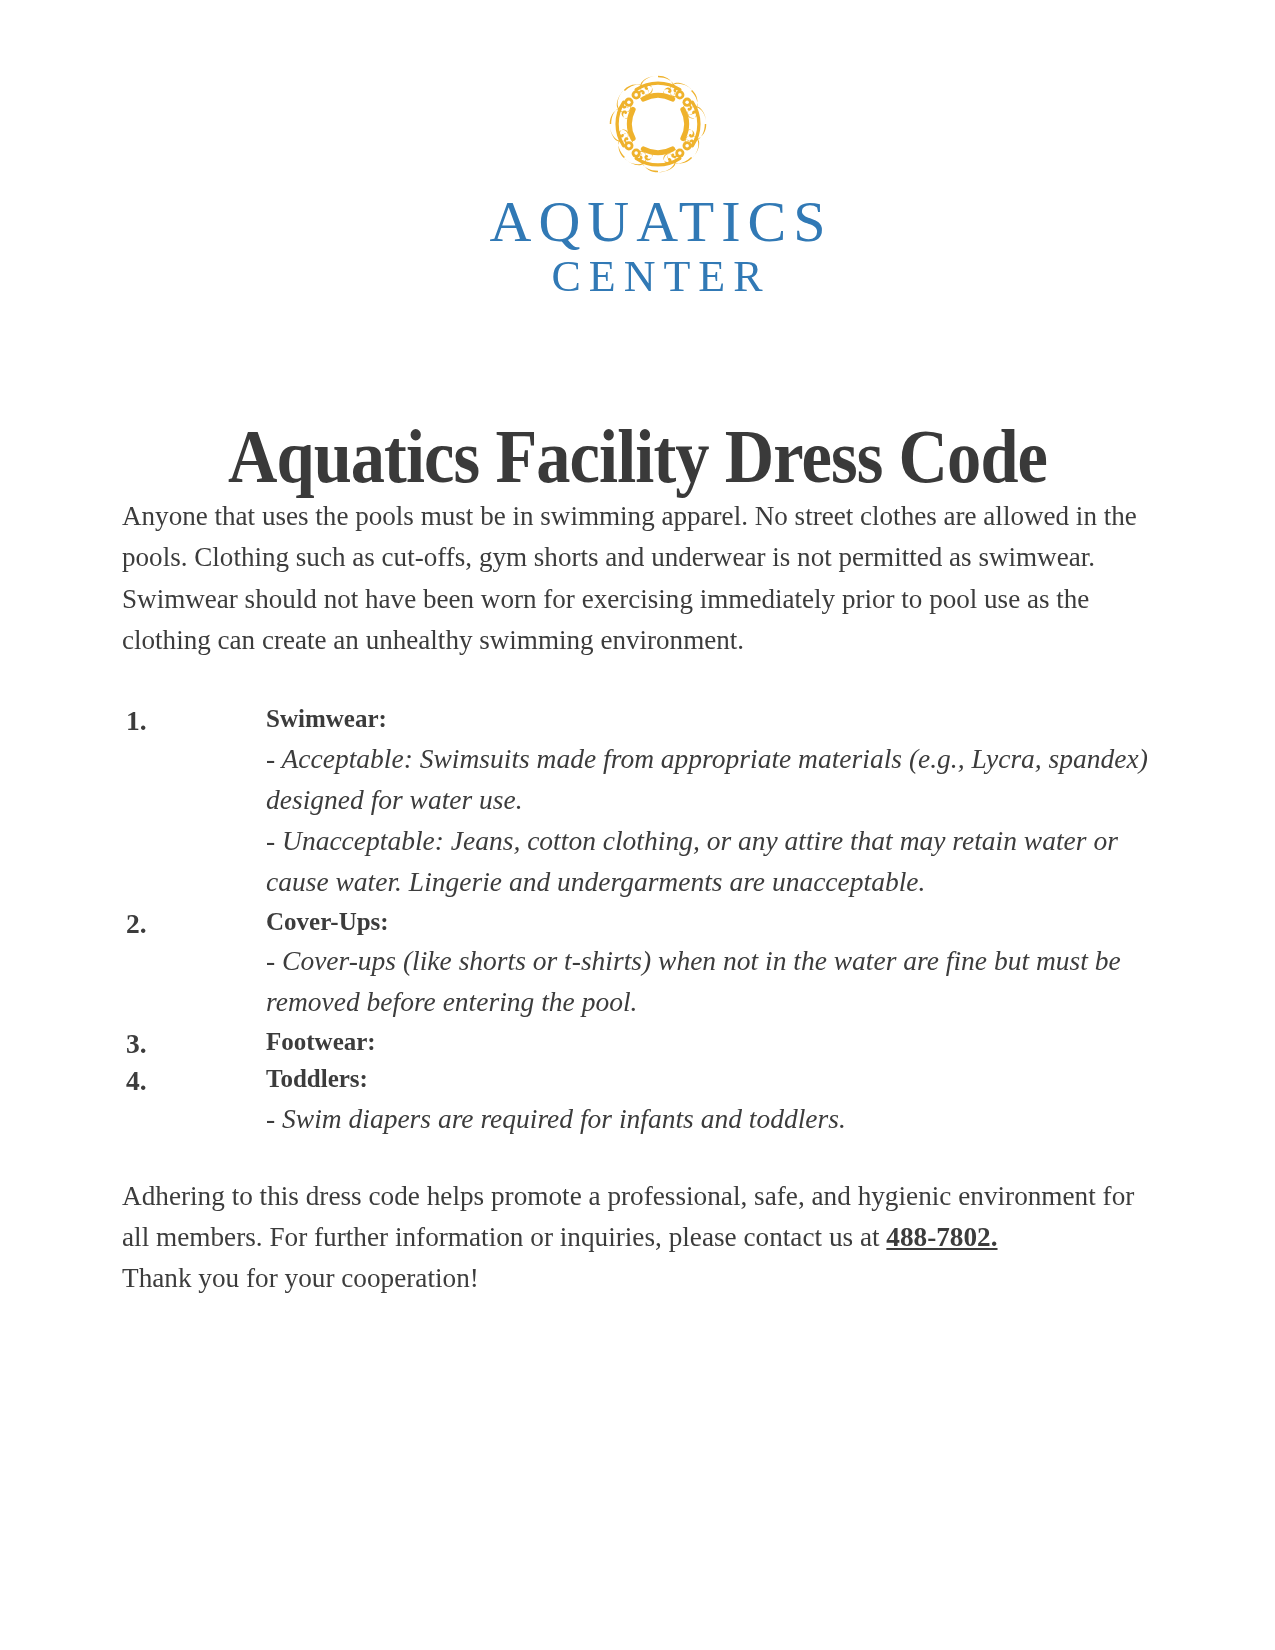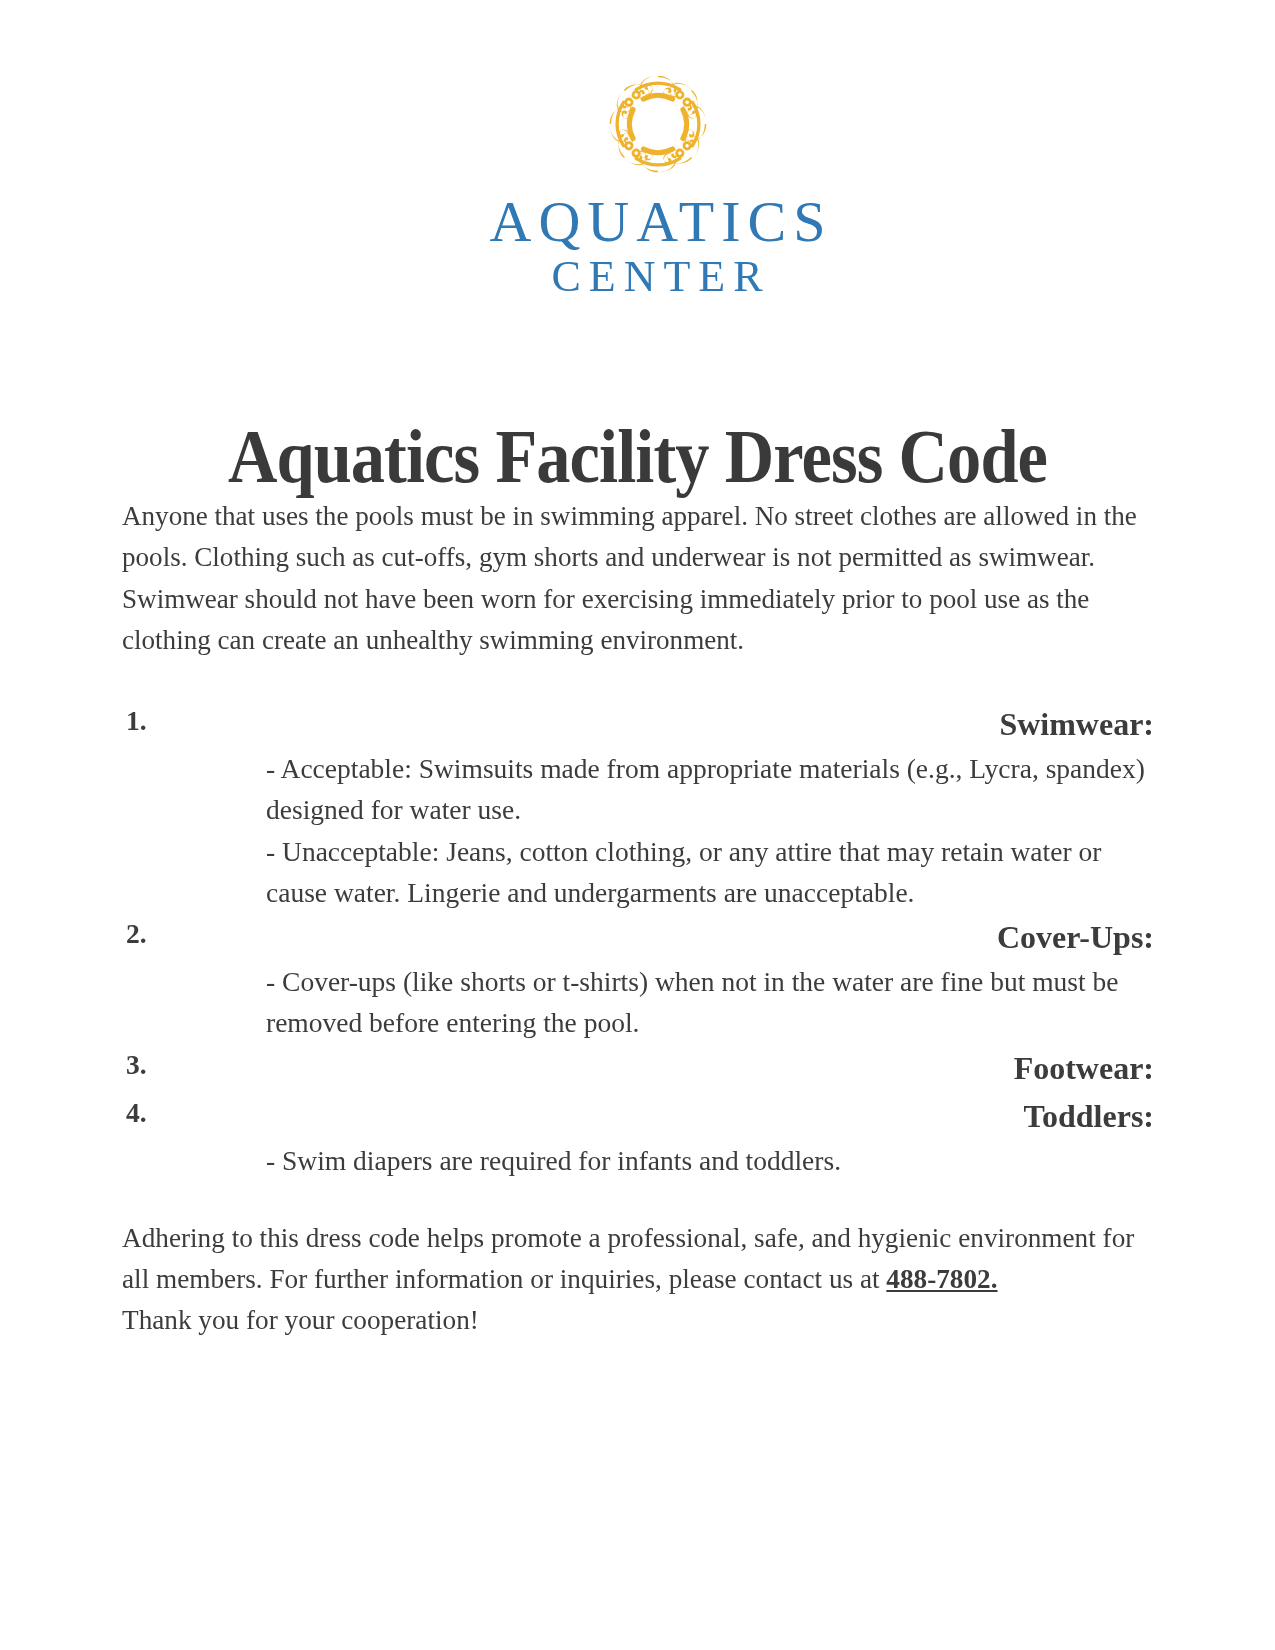--- a/index.html
+++ b/index.html
@@ -107,27 +107,27 @@
   .li-num {
     position: absolute;
     left: 4px;
     top: 0;
     font-weight: 700;
     font-size: 27.5px;
     color: #3c3c3c;
   }
   .li-label {
     font-weight: 700;
-    font-size: 32px;
-    display: block;
-    text-align: right;
+    font-size: 25px;
+    display: block;
   }
   .li-sub {
     display: block;
     font-weight: 400;
+    font-style: italic;
   }
   .closing {
     transform: scaleX(0.99);
     transform-origin: left top;
   }
   .closing b { font-weight: 700; text-decoration: underline; }
   .thanks { margin-top: 0; }
 </style>
 </head>
 <body>

